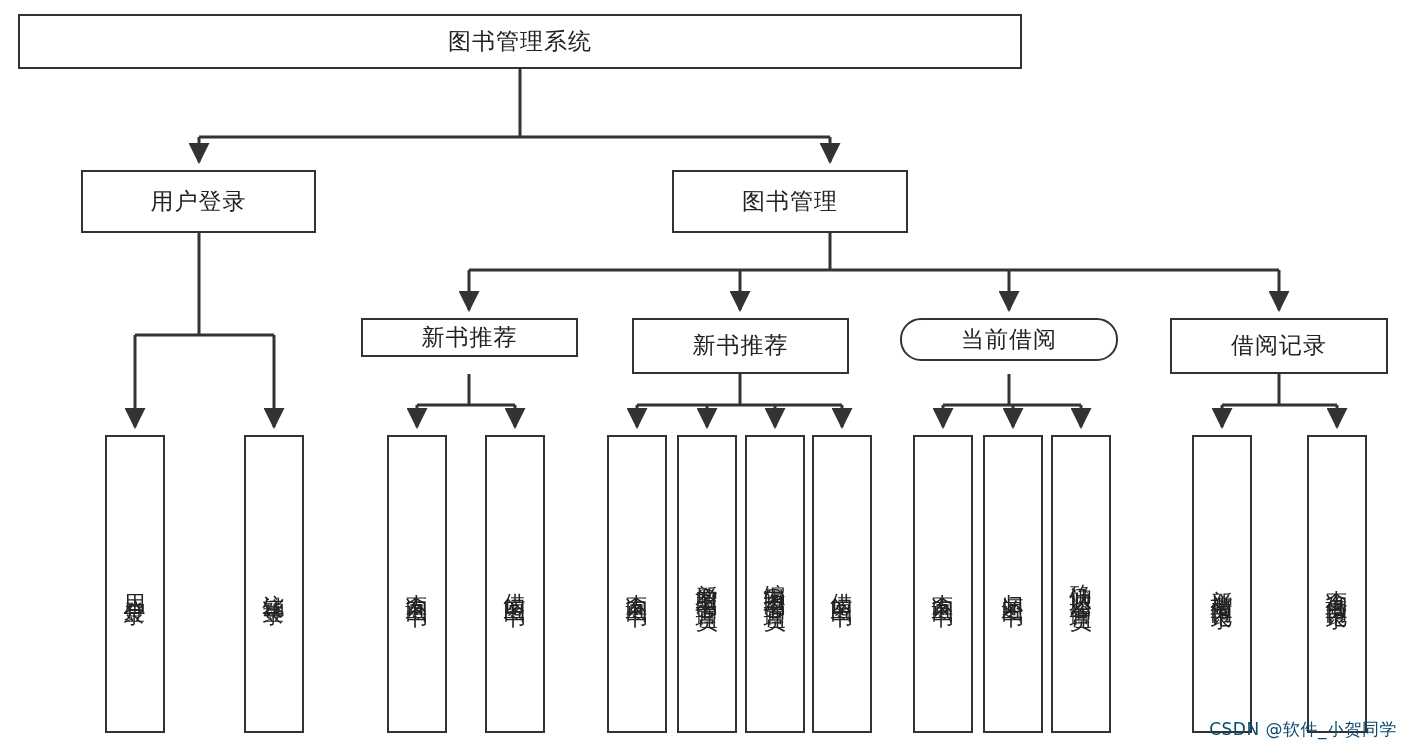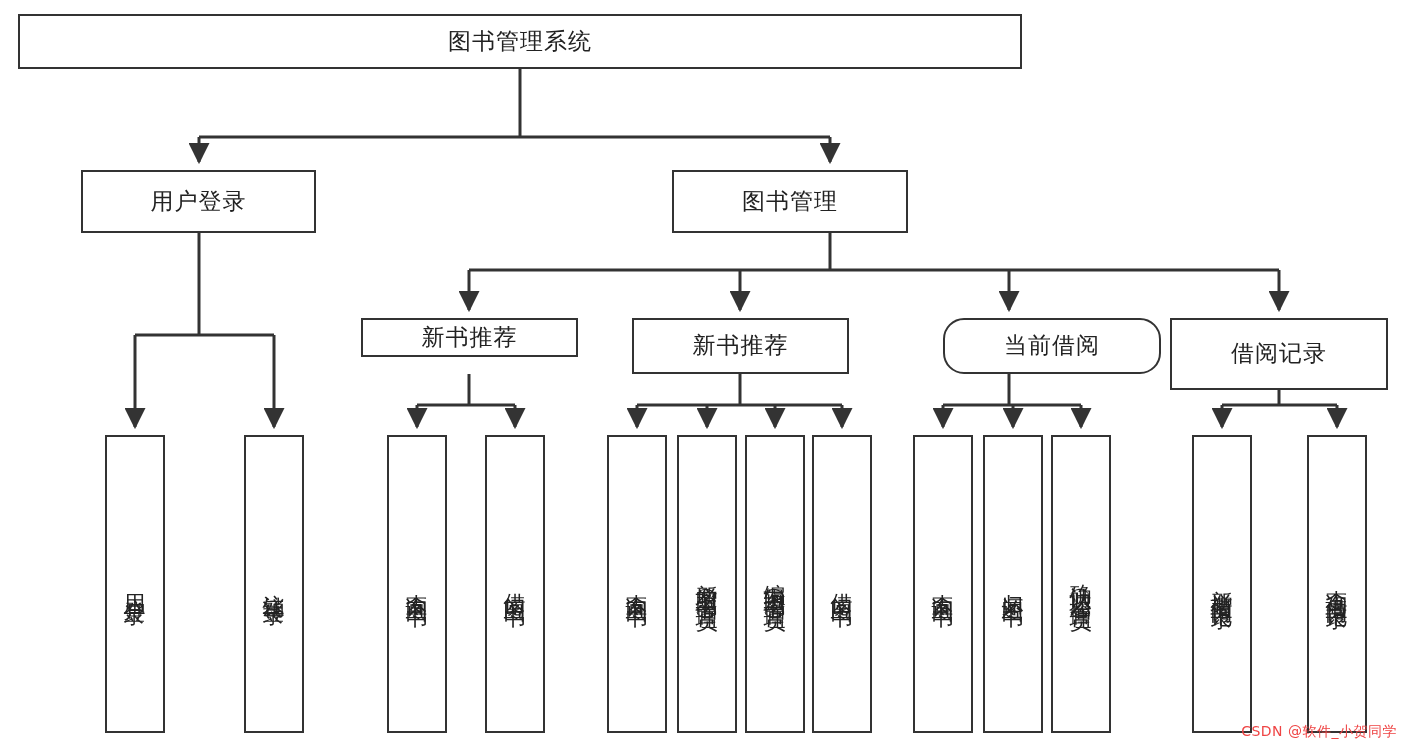--- a/index.html
+++ b/index.html
@@ -55,22 +55,22 @@
   .node.vert .vlabel {
     writing-mode: vertical-rl;
     text-orientation: upright;
     display: block;
     white-space: nowrap;
   }
   #watermark {
     position: absolute;
     right: 8px;
     bottom: 6px;
-    font-size: 14px;
-    color: #ef4444;
+    font-size: 17px;
+    color: #0c4a6e;
     white-space: nowrap;
     z-index: 3;
     letter-spacing: 0.5px;
   }
 </style>
 </head>
 <body>
 
 <div id="canvas">
 
@@ -134,24 +134,24 @@
   <div class="node horiz" style="left: 672px; top: 170px; width: 236px; height: 63px;">
     <span>图书管理</span>
   </div>
 
   <div class="node horiz" style="left: 361px; top: 318px; width: 217px; height: 39px;">
     <span>新书推荐</span>
   </div>
   <div class="node horiz" style="left: 632px; top: 318px; width: 217px; height: 56px;">
     <span>新书推荐</span>
   </div>
-  <div class="node horiz" style="left: 943px; top: 318px; width: 218px; height: 56px; border-radius: 21px;">
+  <div class="node horiz" style="left: 900px; top: 318px; width: 218px; height: 43px; border-radius: 21px;">
     <span>当前借阅</span>
   </div>
-  <div class="node horiz" style="left: 1170px; top: 318px; width: 218px; height: 72px;">
+  <div class="node horiz" style="left: 1170px; top: 318px; width: 218px; height: 56px;">
     <span>借阅记录</span>
   </div>
 
   <div class="node vert" style="left: 105px; top: 435px; width: 60px; height: 298px;">
     <span class="vlabel">用户登录</span>
   </div>
   <div class="node vert" style="left: 244px; top: 435px; width: 60px; height: 298px;">
     <span class="vlabel">注销登录</span>
   </div>
   <div class="node vert" style="left: 387px; top: 435px; width: 60px; height: 298px;">

